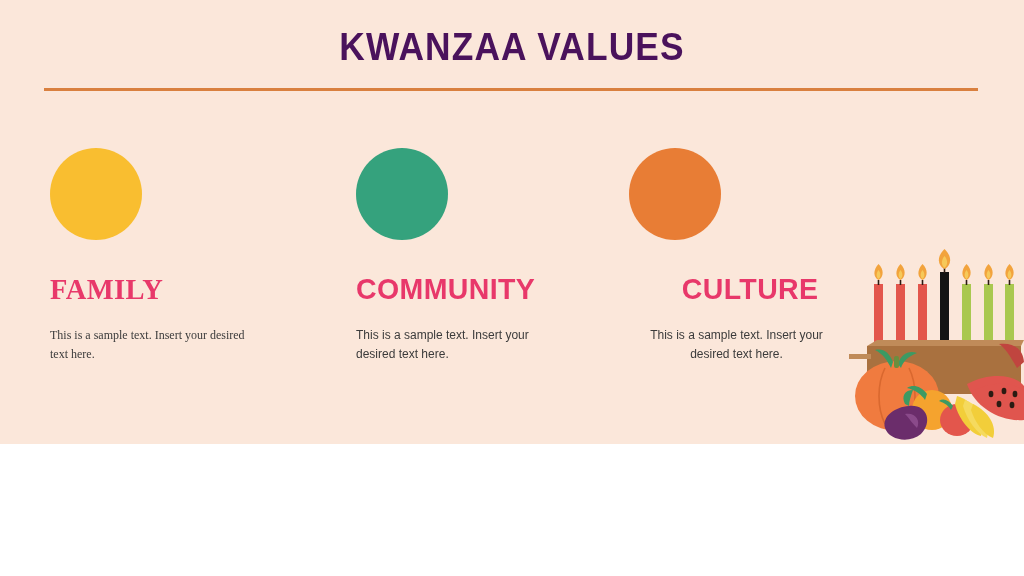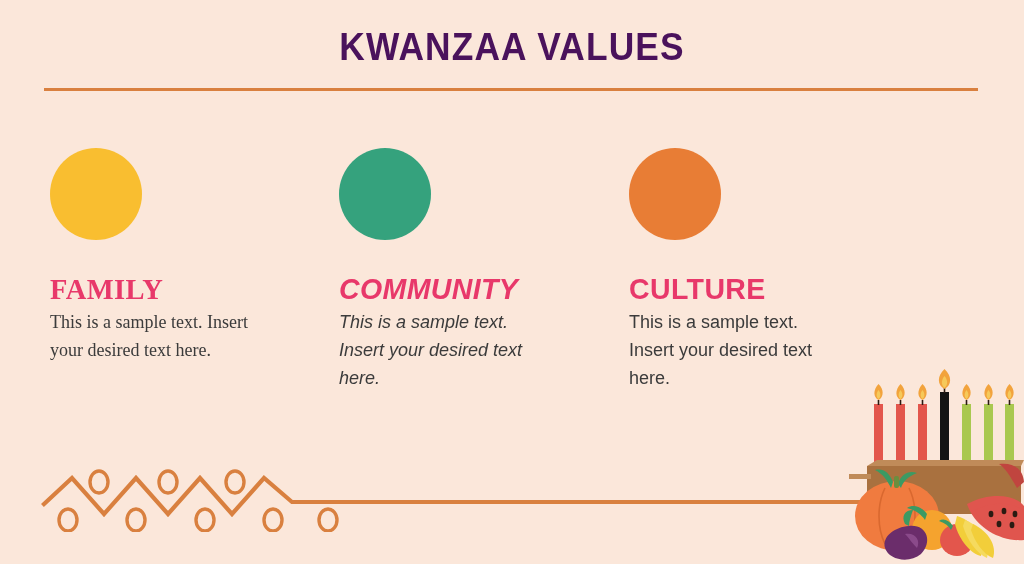--- a/index.html
+++ b/index.html
@@ -8,21 +8,21 @@
   }
   body {
     width: 1024px;
     height: 576px;
     overflow: hidden;
     font-family: "Liberation Sans", sans-serif;
   }
   .slide {
     position: relative;
     width: 1024px;
-    height: 564px;
+    height: 444px;
     background: #FBE7DA;
     overflow: hidden;
   }
 
   
   .slide-title {
     position: absolute;
     top: 28px;
     left: 0;
     width: 1024px;
@@ -53,42 +53,42 @@
     left: 0;
     width: 1024px;
     height: 240px;
   }
   .col {
     position: absolute;
     top: 0;
     width: 255px;
   }
   .col-0 { left: 50px; font-family: Liberation Serif, serif; }
-  .col-1 { left: 339px; font-style: italic; }
-  .col-2 { left: 629px; }
+  .col-1 { left: 356px; }
+  .col-2 { left: 629px; text-align: center; }
 
   .bubble {
     width: 92px;
     height: 92px;
     border-radius: 50%;
   }
   .col-heading {
     margin-top: 34px;
     font-size: 30px;
     font-weight: bold;
     letter-spacing: 0.4px;
     color: #E8386A;
     transform: scaleX(0.95);
     transform-origin: left center;
     line-height: 1;
     white-space: nowrap;
   }
   .col-body {
-    margin-top: 5px;
-    font-size: 18px;
+    margin-top: 22px;
+    font-size: 12px;
     line-height: 1.55;
     color: #3B3B3B;
     max-width: 215px;
   }
 
   
   .zigzag {
     position: absolute;
     left: 40px;
     top: 462px;

